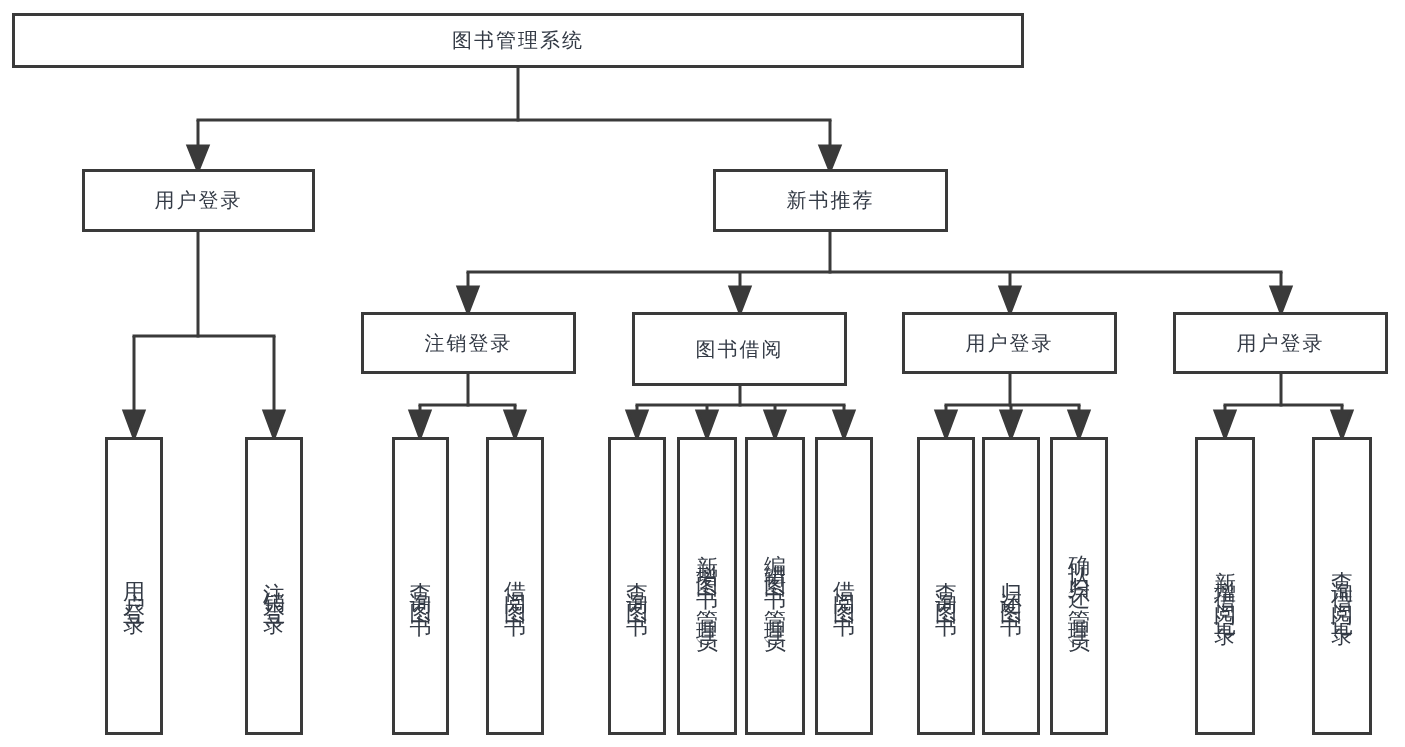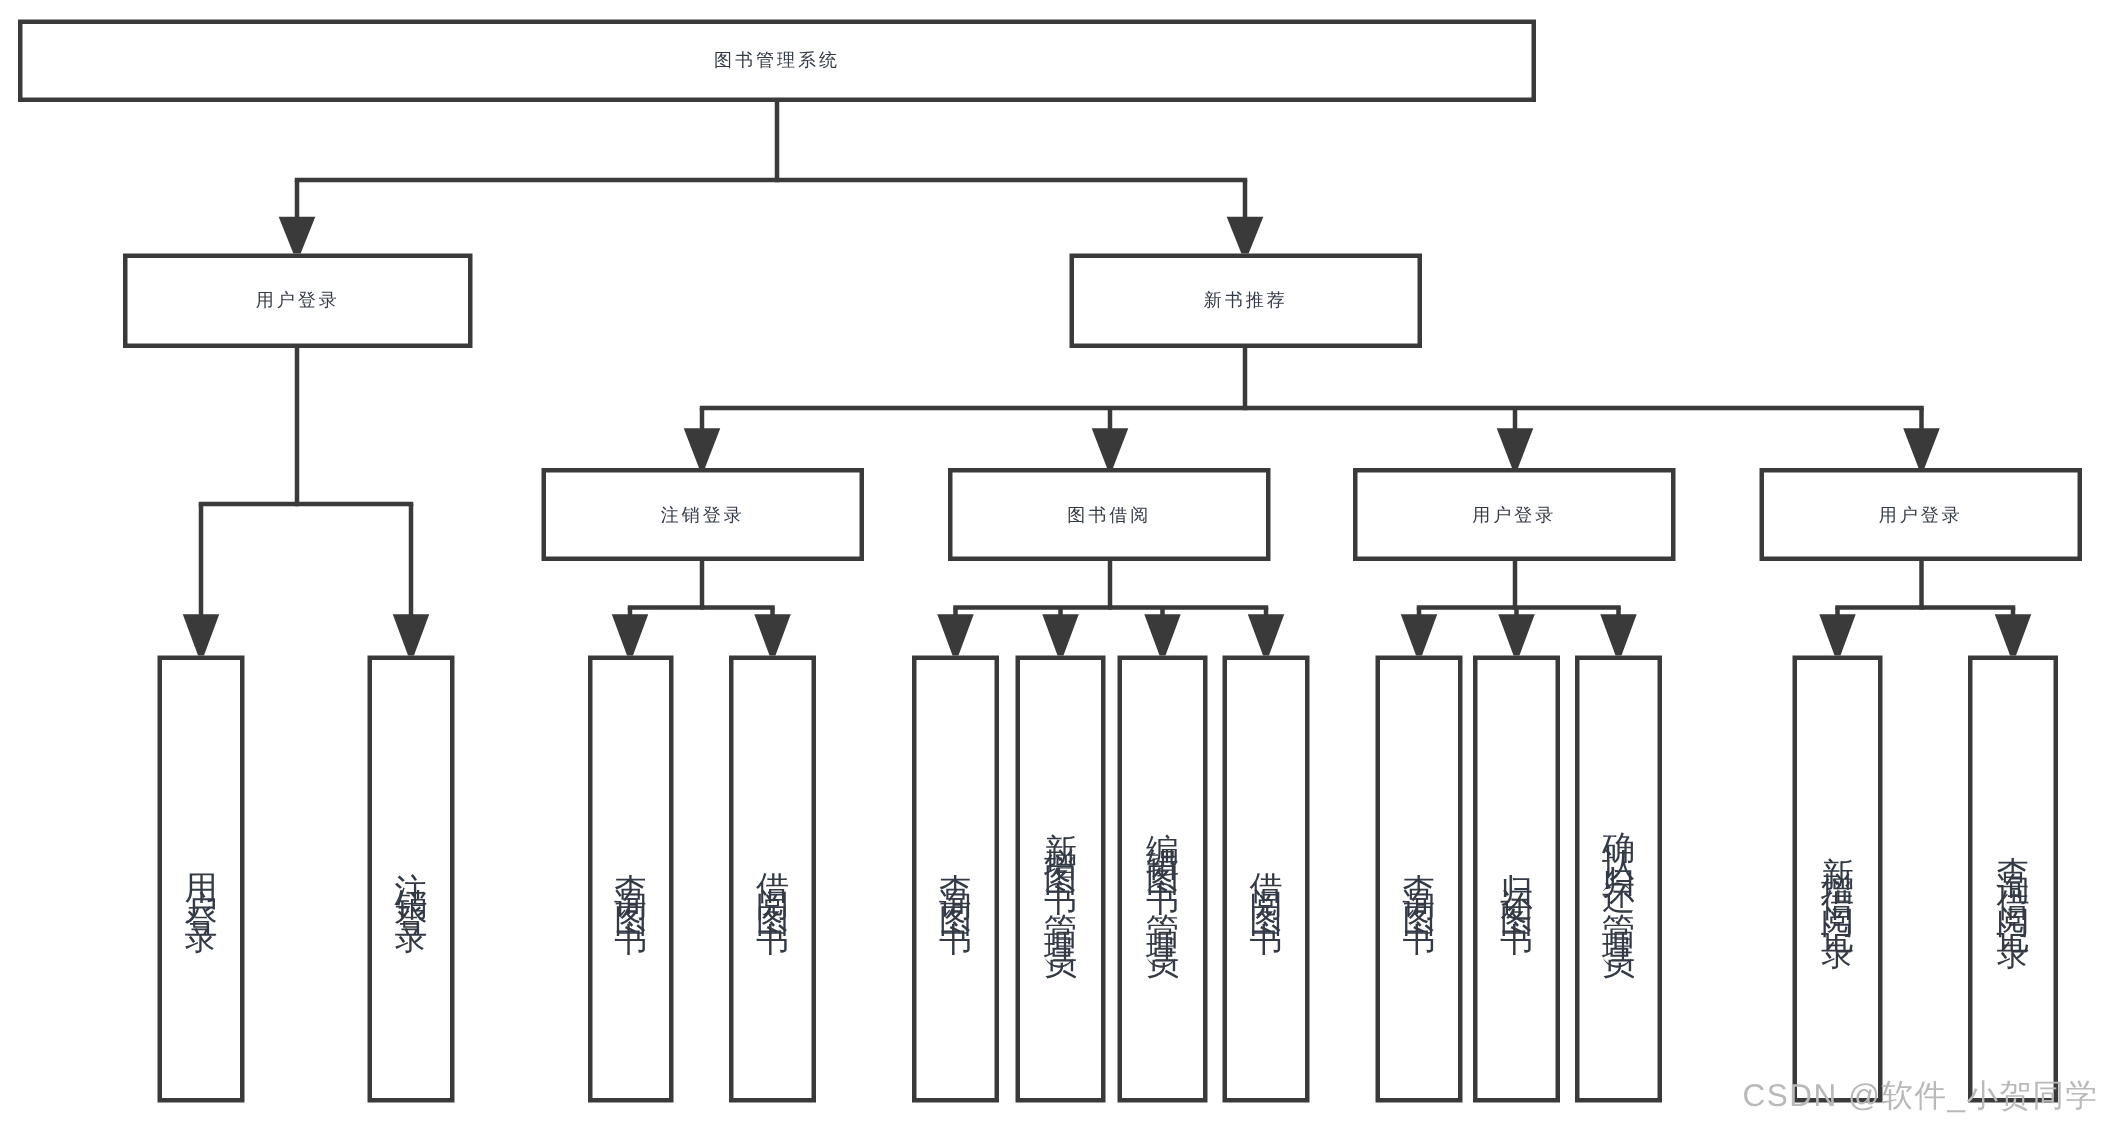--- a/index.html
+++ b/index.html
@@ -26,21 +26,21 @@
     box-sizing: border-box;
     border: 3px solid #3a3a3a;
     background: #ffffff;
     display: flex;
     align-items: center;
     justify-content: center;
     z-index: 1;
   }
   .node .lbl {
     color: #333a45;
-    font-size: 12px;
+    font-size: 20px;
     letter-spacing: 2px;
     white-space: nowrap;
   }
   .node.leaf .lbl {
     writing-mode: vertical-rl;
     text-orientation: mixed;
     font-size: 22px;
     letter-spacing: 11px;
     line-height: 1;
     white-space: normal;
@@ -145,21 +145,21 @@
   <div class="node" style="left:82px; top:169px; width:233px; height:63px;">
     <span class="lbl">用户登录</span>
   </div>
   <div class="node" style="left:713px; top:169px; width:235px; height:63px;">
     <span class="lbl">新书推荐</span>
   </div>
 
   <div class="node" style="left:361px; top:312px; width:215px; height:62px;">
     <span class="lbl">注销登录</span>
   </div>
-  <div class="node" style="left:632px; top:312px; width:215px; height:62px;">
+  <div class="node" style="left:632px; top:312px; width:215px; height:74px;">
     <span class="lbl">图书借阅</span>
   </div>
   <div class="node" style="left:902px; top:312px; width:215px; height:62px;">
     <span class="lbl">用户登录</span>
   </div>
   <div class="node" style="left:1173px; top:312px; width:215px; height:62px;">
     <span class="lbl">用户登录</span>
   </div>
 
   <div class="node leaf" style="left:105px; top:437px; width:58px; height:298px;">
@@ -199,15 +199,14 @@
     <span class="lbl">确认归还（管理员）</span>
   </div>
 
   <div class="node leaf" style="left:1195px; top:437px; width:60px; height:298px;">
     <span class="lbl">新增借阅记录</span>
   </div>
   <div class="node leaf" style="left:1312px; top:437px; width:60px; height:298px;">
     <span class="lbl">查询借阅记录</span>
   </div>
 
-  <div class="watermark">CSDN @软件_小贺同学</div>
 
 </div>
 
 </body></html>

